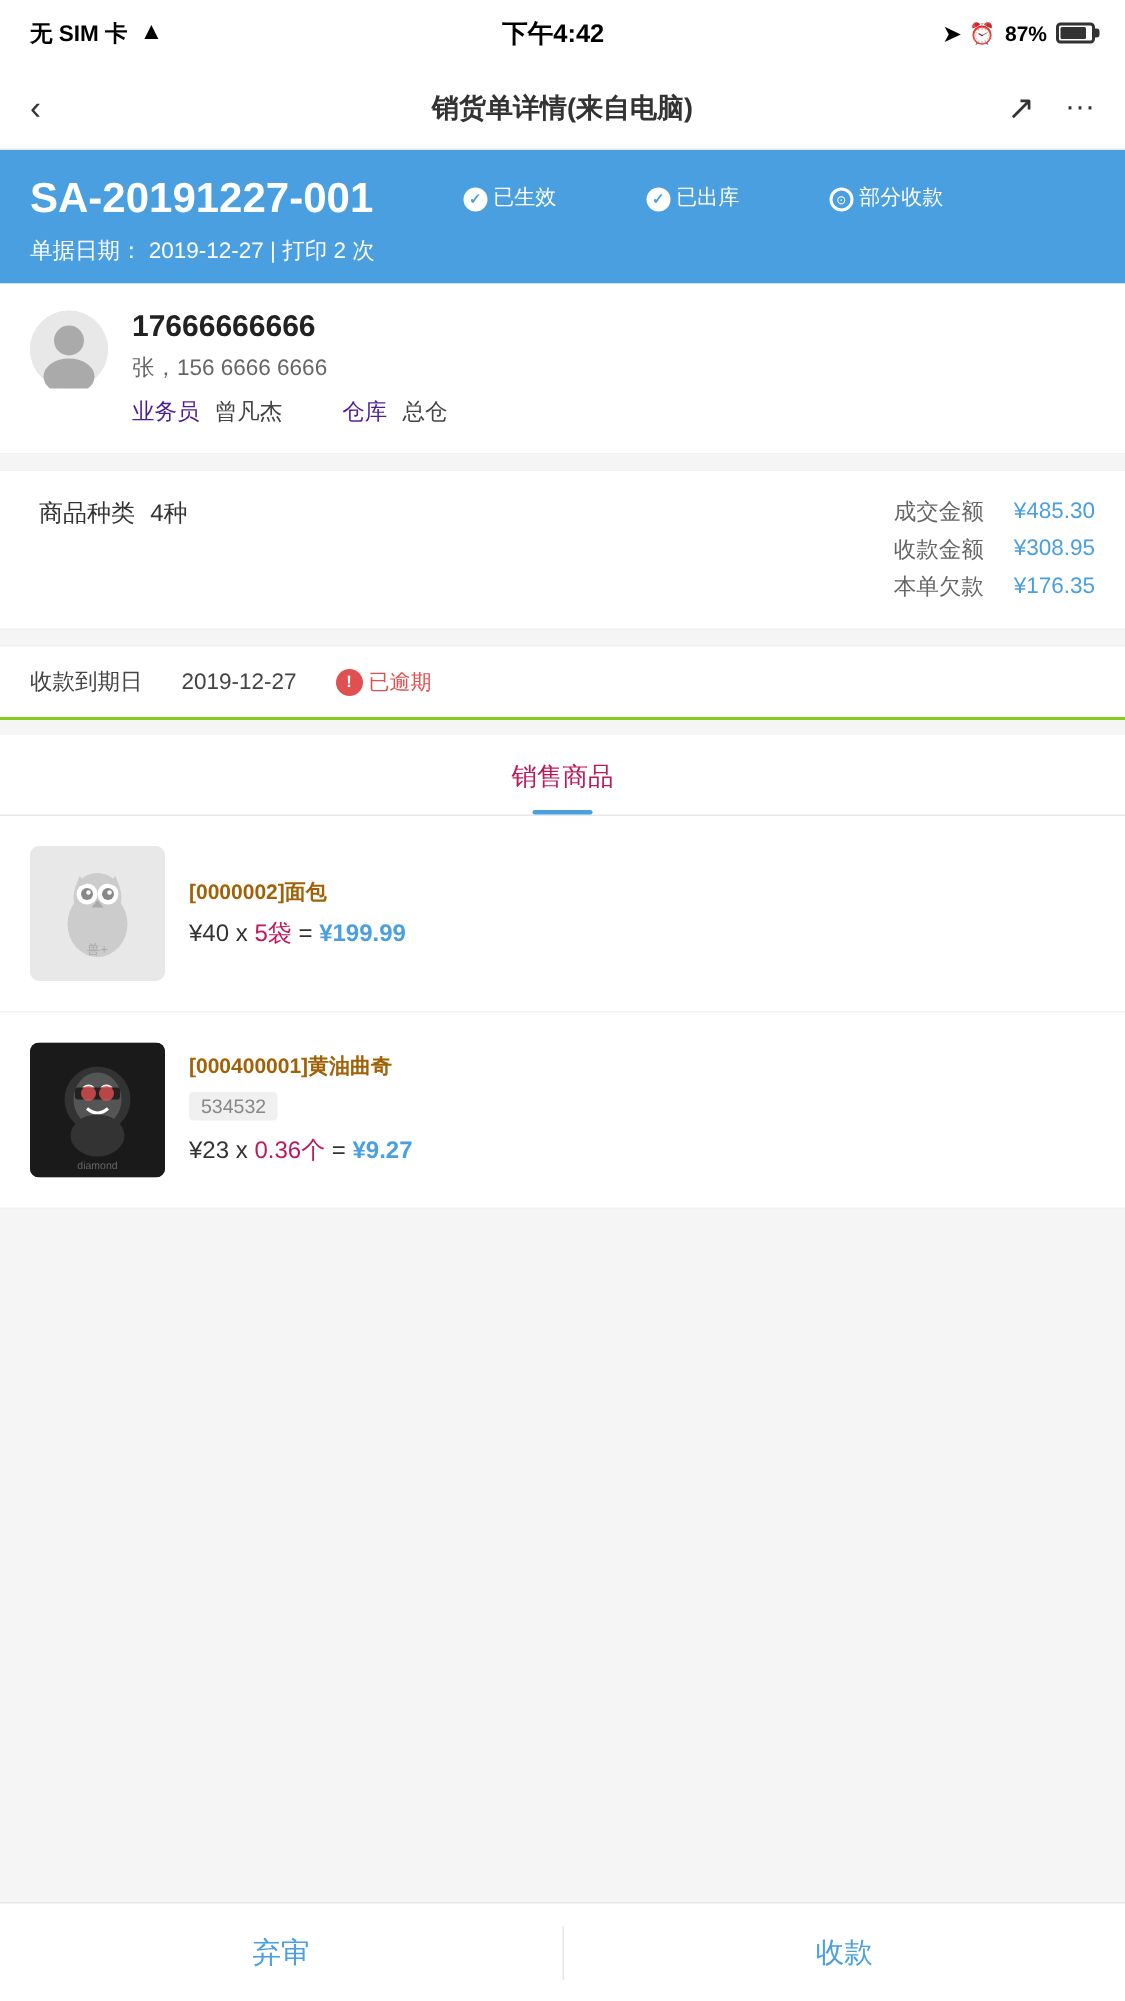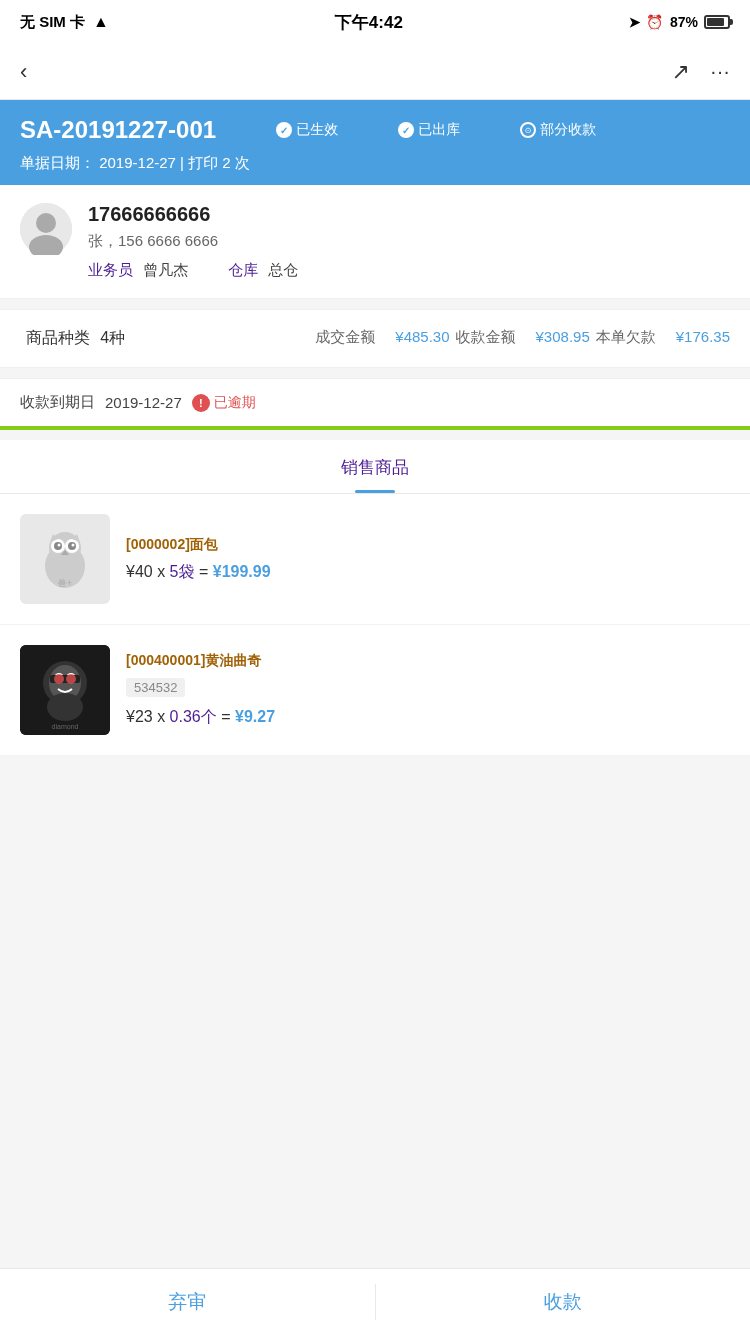--- a/index.html
+++ b/index.html
@@ -94,27 +94,27 @@
       background: #4A9FE0;
       padding: 16px 20px 12px;
     }
     .banner-row1 {
       display: flex;
       align-items: center;
       gap: 12px;
       margin-bottom: 10px;
     }
     .order-id {
-      font-size: 24px;
+      font-size: 28px;
       font-weight: 700;
       color: #fff;
     }
     .badge {
       display: flex;
-      align-items: center;
+      align-items: flex-end;
       gap: 4px;
       font-size: 14px;
       color: #fff;
       padding-left: 48px;
     }
     .badge-check {
       width: 16px; height: 16px;
       border-radius: 50%;
       background: #fff;
       display: inline-flex;
@@ -188,34 +188,34 @@
       border-top: 1px solid #f0f0f0;
       border-bottom: 1px solid #f0f0f0;
     }
     .summary-row {
       display: flex;
       justify-content: space-between;
       align-items: flex-start;
     }
     .summary-left { font-size: 15px; color: #666; }
     .summary-left span { font-size: 16px; color: #333; font-weight: 500; margin-left: 6px; }
-    .summary-right { display: flex; flex-direction: row; align-items: flex-end; gap: 6px; }
+    .summary-right { display: flex; flex-direction: column; align-items: flex-end; gap: 6px; }
     .summary-item { display: flex; justify-content: space-between; gap: 20px; font-size: 15px; color: #666; }
     .amount-value { color: #4A9FE0; font-weight: 500; }
 
     
     .due-section {
       background: #fff;
       padding: 14px 20px;
       margin-top: 10px;
       border-top: 1px solid #f0f0f0;
-      border-bottom: 4px solid #84cc16;
-      display: flex;
-      align-items: center;
-      gap: 10px;
+      border-bottom: 2px solid #84cc16;
+      display: flex;
+      align-items: center;
+      gap: 26px;
       font-size: 15px;
       color: #444;
     }
     .overdue-badge {
       display: flex;
       align-items: center;
       gap: 4px;
       color: #E05050;
       font-size: 14px;
       font-weight: 500;
@@ -242,21 +242,21 @@
     .tab {
       flex: 1;
       text-align: center;
       padding: 16px 0 14px;
       font-size: 17px;
       cursor: pointer;
       position: relative;
       color: #888;
     }
     .tab.active {
-      color: #4c1d95;
+      color: #be185d;
       font-weight: 500;
     }
     .tab.active::after {
       content: '';
       position: absolute;
       bottom: 0; left: 50%;
       transform: translateX(-50%);
       width: 40px; height: 3px;
       background: #4A9FE0;
       border-radius: 2px;
@@ -303,21 +303,21 @@
       color: #888;
       font-size: 13px;
       padding: 2px 8px;
       border-radius: 3px;
       margin-bottom: 10px;
     }
     .product-price {
       font-size: 16px;
       color: #333;
     }
-    .product-price .qty { color: #4c1d95; }
+    .product-price .qty { color: #be185d; }
     .product-price .total { color: #4A9FE0; font-weight: 600; }
 
     
     .bottom-bar {
       position: fixed;
       bottom: 0;
       width: 750px;
       height: 66px;
       background: #fff;
       border-top: 1px solid #e8e8e8;
@@ -366,20 +366,21 @@
     <span style="font-size:14px;">⏰</span>
     <span>87%</span>
     <div class="battery-icon">
       <div class="battery-fill"></div>
     </div>
   </div>
 </div>
 
 <div class="nav-bar">
   <span class="nav-back">‹</span>
+  <span class="nav-title">销货单详情(来自电脑)</span>
   <div class="nav-right">
     <span class="nav-share-icon" style="font-size:22px;">↗</span>
     <span class="nav-more-icon">···</span>
   </div>
 </div>
 
 <div class="header-banner">
   <div class="banner-row1">
     <span class="order-id">SA-20191227-001</span>
     <span class="badge">

